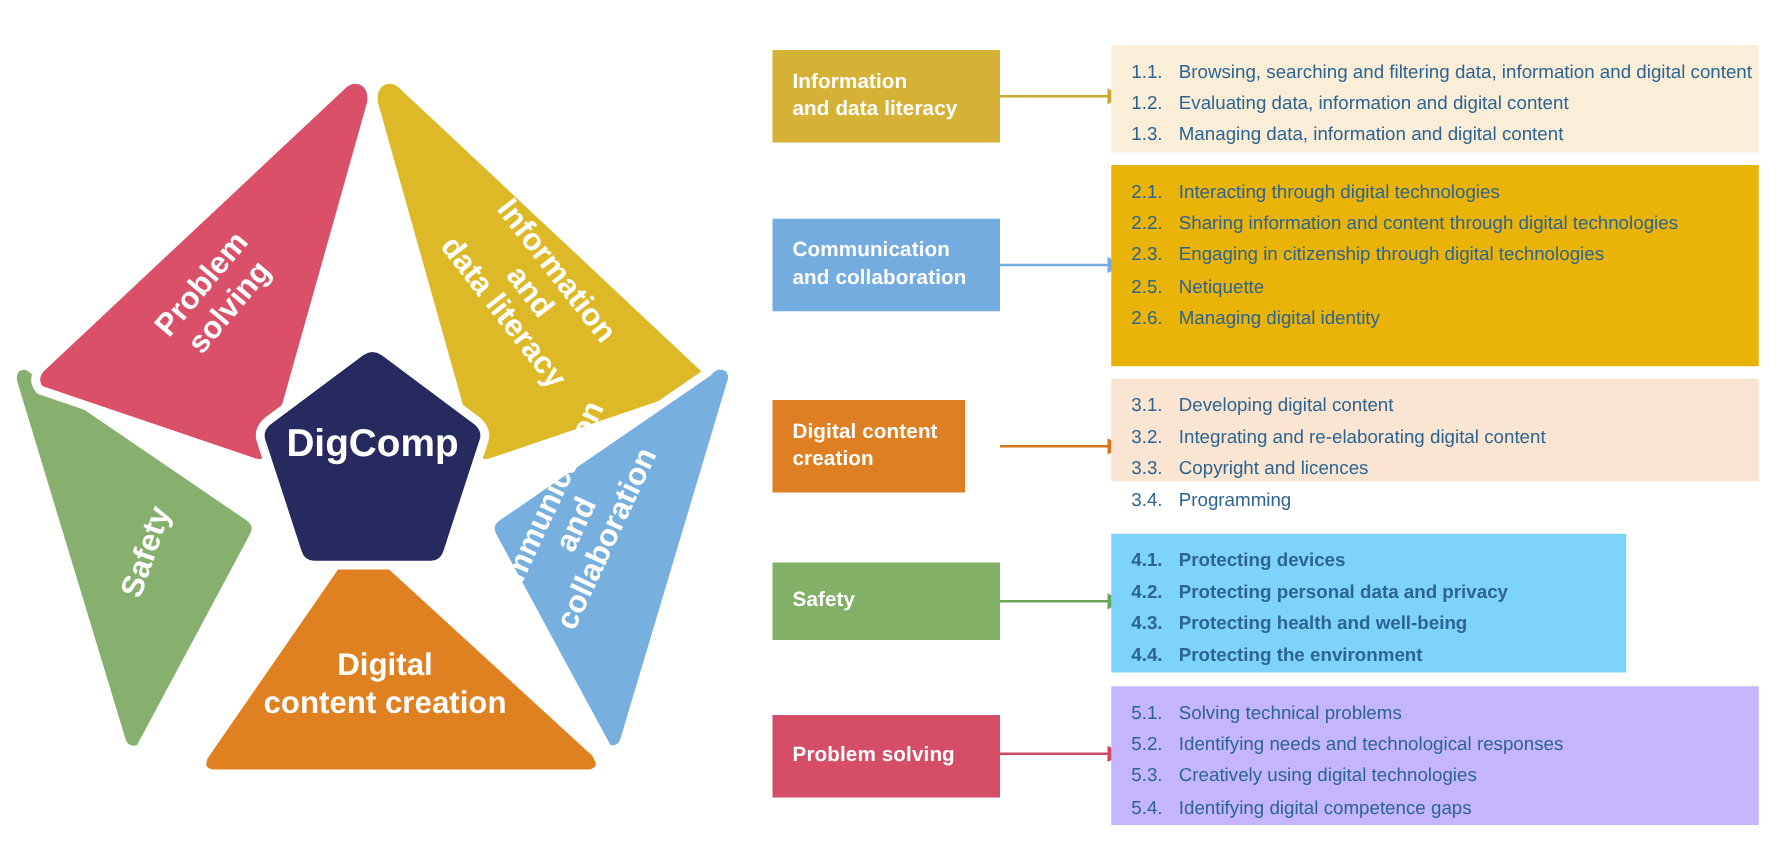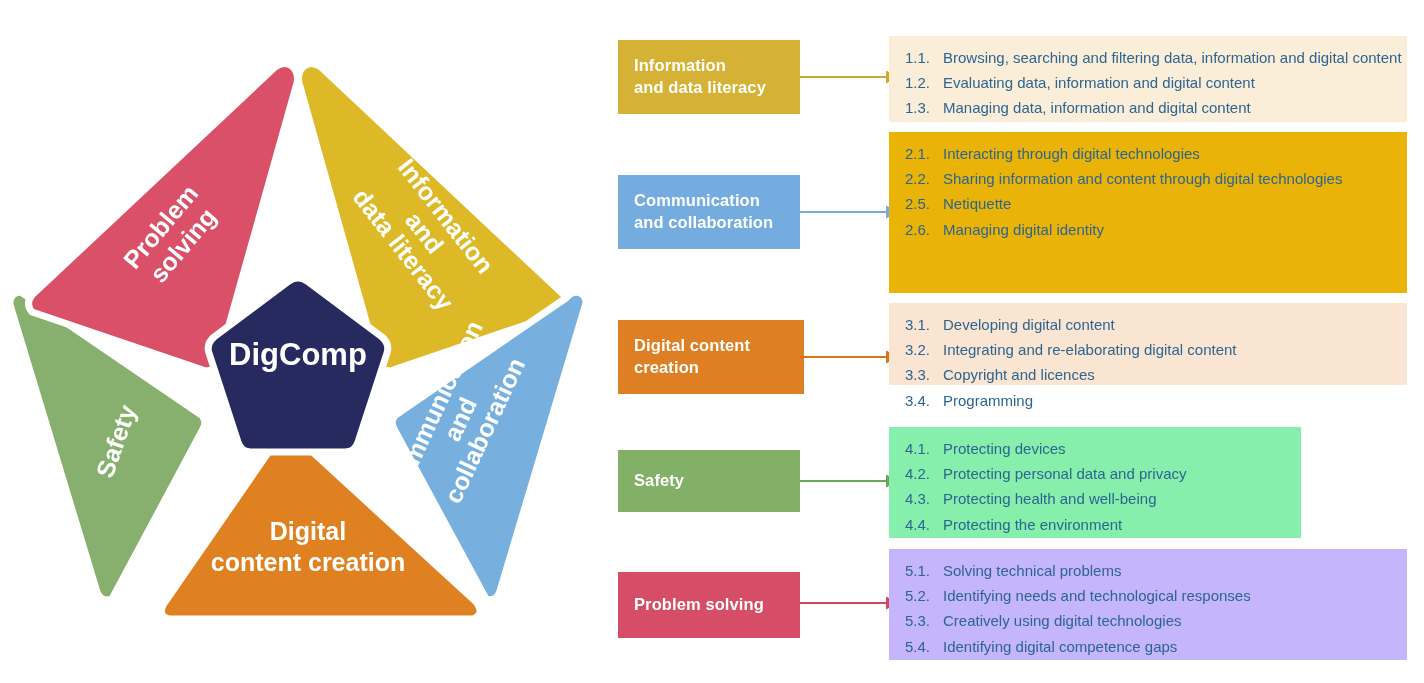--- a/index.html
+++ b/index.html
@@ -190,32 +190,36 @@
     <div class="panel" style="left:889px; top:132px; width:518px; height:161px; background:#eab308;">
       <div class="comp-line">
         <span class="comp-num">2.1.</span>
         <span class="comp-text">Interacting through digital technologies</span>
       </div>
       <div class="comp-line">
         <span class="comp-num">2.2.</span>
         <span class="comp-text">Sharing information and content through digital technologies</span>
       </div>
       <div class="comp-line">
+        <span class="comp-num">2.3.</span>
+        <span class="comp-text">Engaging in citizenship through digital technologies</span>
+      </div>
+      <div class="comp-line">
         <span class="comp-num">2.5.</span>
         <span class="comp-text">Netiquette</span>
       </div>
       <div class="comp-line">
         <span class="comp-num">2.6.</span>
         <span class="comp-text">Managing digital identity</span>
       </div>
     </div>
   </div>
 
   <div class="area-row">
-    <div class="area-box" style="left:618px; top:320px; width:186px; height:74px; background:#dd7f22;">
+    <div class="area-box" style="left:618px; top:320px; width:154px; height:74px; background:#dd7f22;">
       <div>
         <div>Digital content</div>
         <div>creation</div>
       </div>
     </div>
     <div class="arrow-wrap" style="left:800px; top:349px; width:100px; height:16px;">
       <svg width="100" height="16" viewBox="0 0 100 16">
         <line x1="0" y1="8" x2="88" y2="8" stroke="#d9741c" stroke-width="2"></line>
         <polygon points="86,1.5 99,8 86,14.5" fill="#d9741c"></polygon>
       </svg>
@@ -245,21 +249,21 @@
       <div>
         <div>Safety</div>
       </div>
     </div>
     <div class="arrow-wrap" style="left:800px; top:473px; width:100px; height:16px;">
       <svg width="100" height="16" viewBox="0 0 100 16">
         <line x1="0" y1="8" x2="88" y2="8" stroke="#6da558" stroke-width="2"></line>
         <polygon points="86,1.5 99,8 86,14.5" fill="#6da558"></polygon>
       </svg>
     </div>
-    <div class="panel" style="left:889px; top:427px; width:412px; height:111px; background:#86efac;">
+    <div class="panel" style="left:889px; top:427px; width:412px; height:111px; background:#7dd3fc;font-weight:bold;">
       <div class="comp-line">
         <span class="comp-num">4.1.</span>
         <span class="comp-text">Protecting devices</span>
       </div>
       <div class="comp-line">
         <span class="comp-num">4.2.</span>
         <span class="comp-text">Protecting personal data and privacy</span>
       </div>
       <div class="comp-line">
         <span class="comp-num">4.3.</span>

